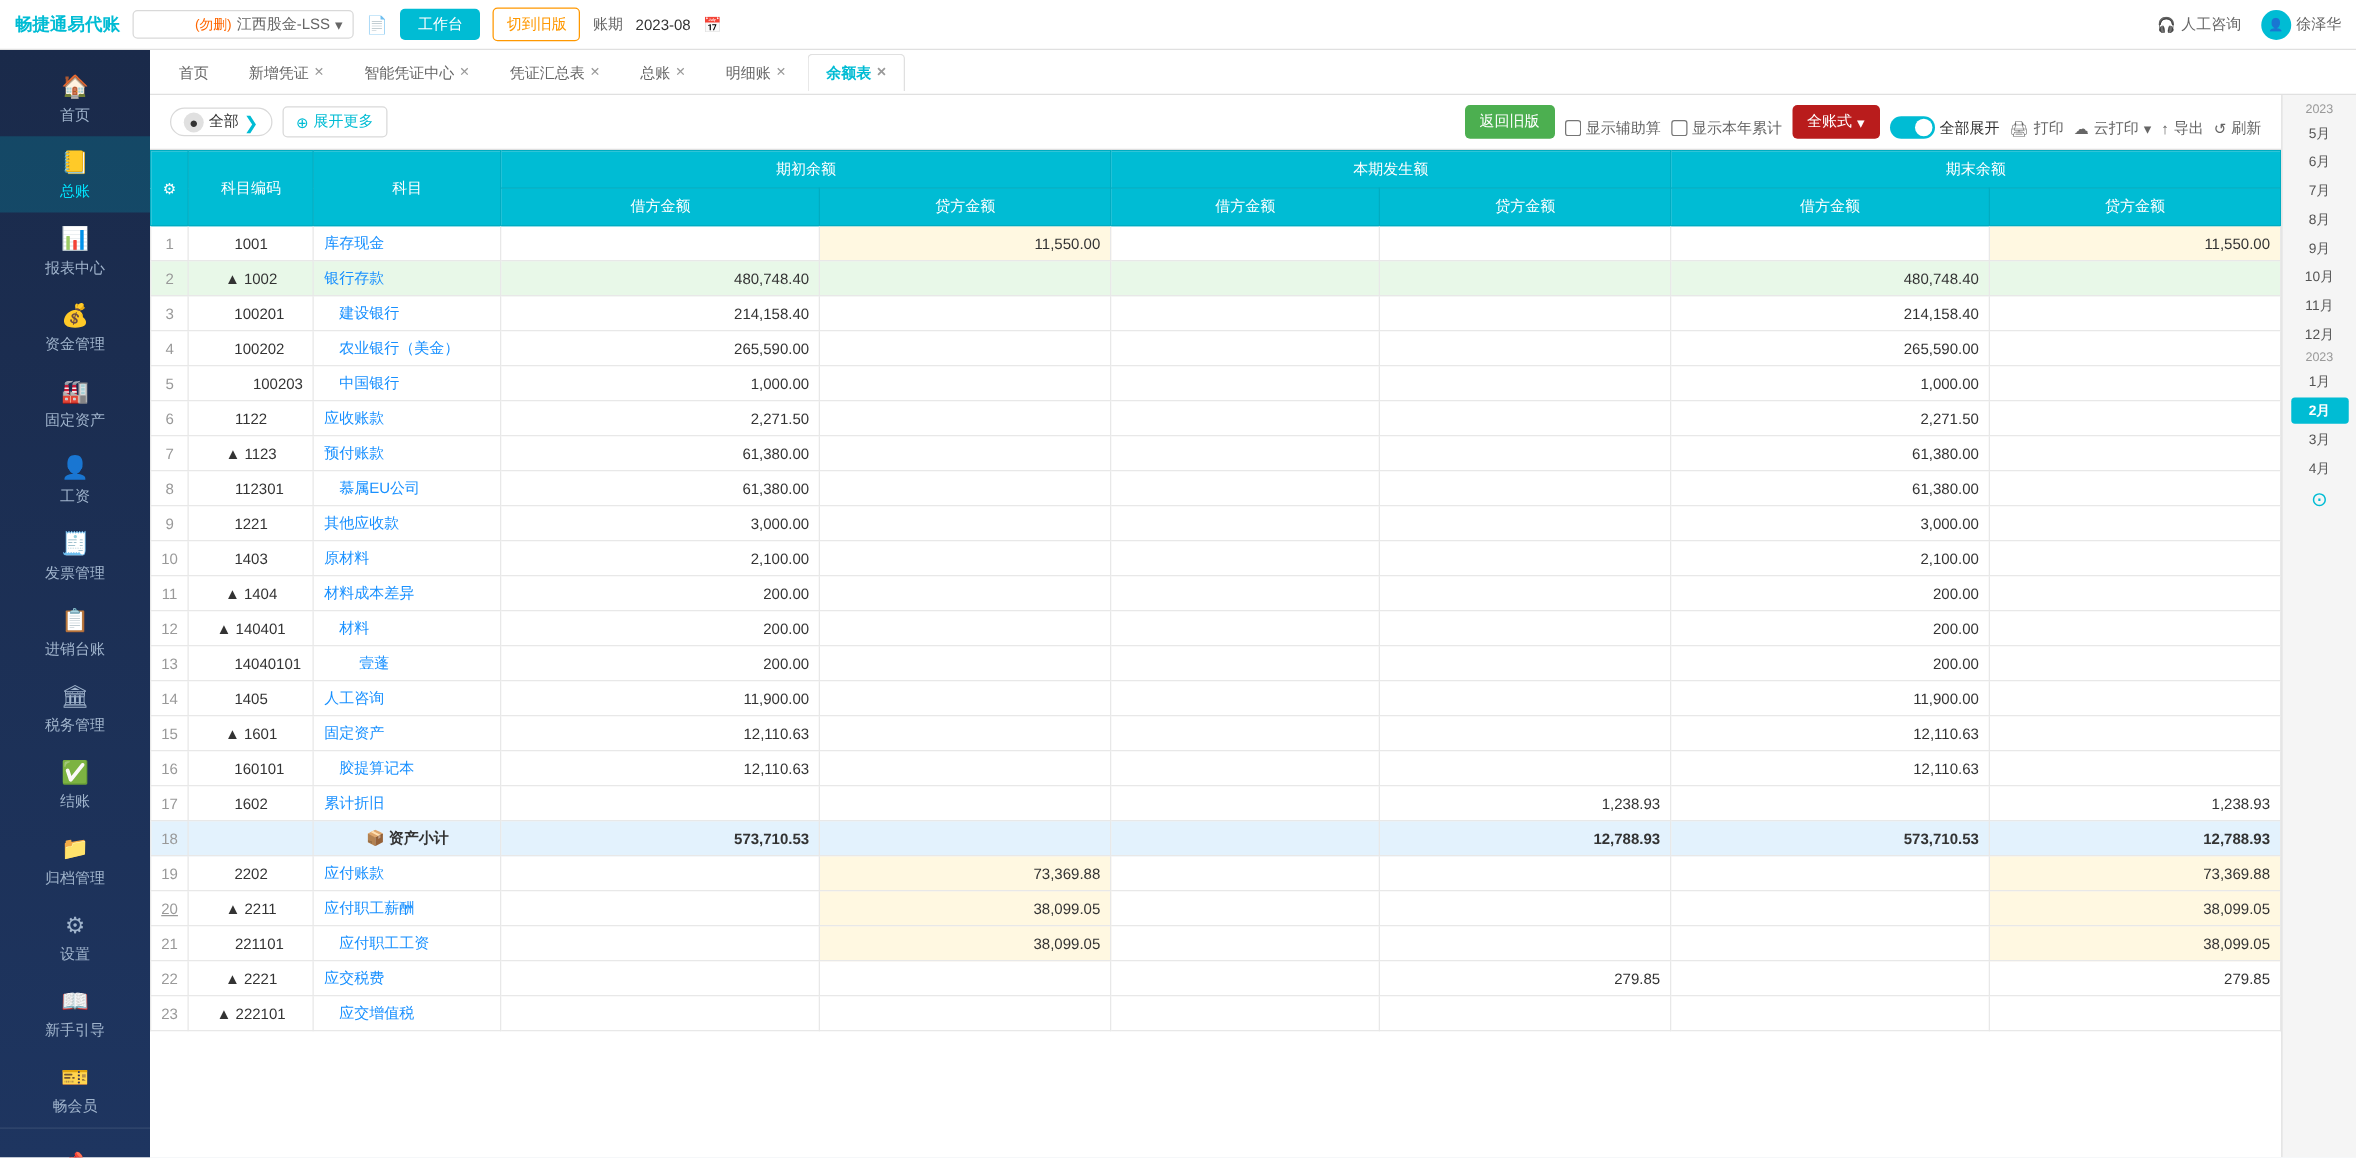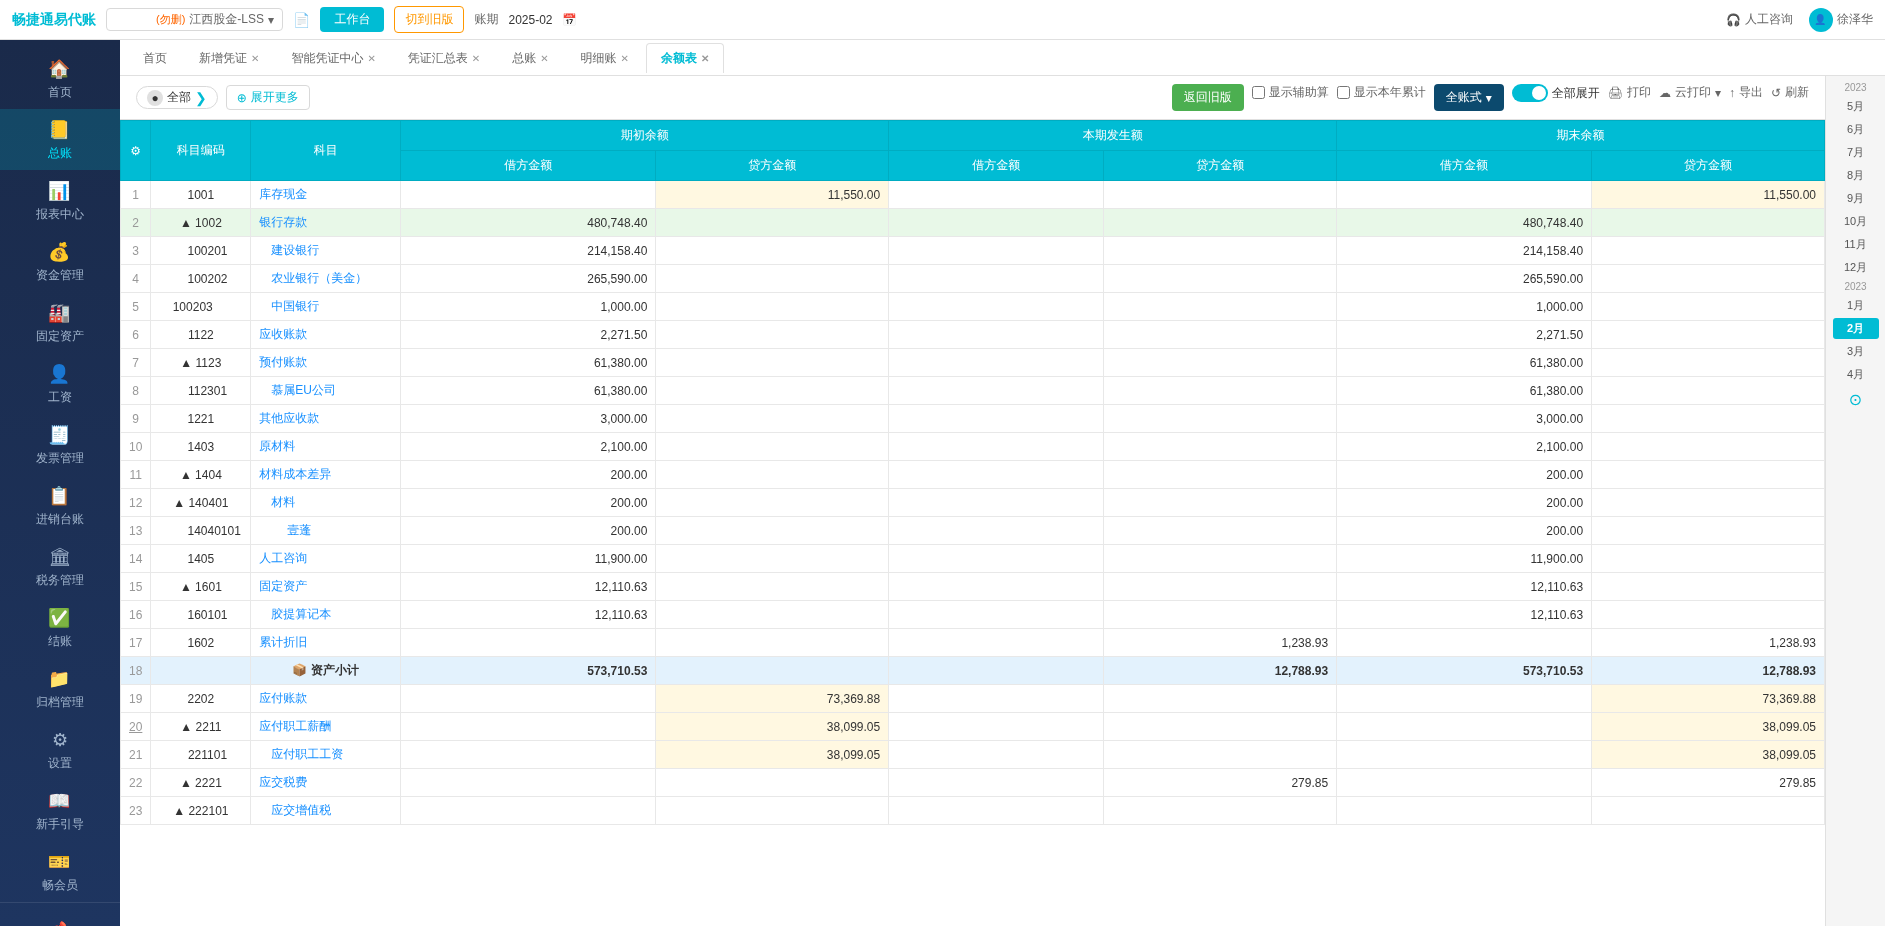--- a/index.html
+++ b/index.html
@@ -165,33 +165,33 @@
       display: flex;
       align-items: center;
       gap: 4px;
       color: #00bcd4;
       cursor: pointer;
       font-size: 12px;
       border: 1px solid #d9d9d9;
       border-radius: 4px;
       padding: 3px 10px;
     }
-    .toolbar-right { margin-left: auto; display: flex; align-items: flex-start; gap: 8px; }
+    .toolbar-right { margin-left: auto; display: flex; align-items: flex-end; gap: 8px; }
     .btn-return {
       background: #4caf50;
       color: #fff;
       border: none;
       border-radius: 4px;
       padding: 5px 12px;
       cursor: pointer;
       font-size: 12px;
     }
     .checkbox-label { display: flex; align-items: center; gap: 4px; font-size: 12px; color: #666; cursor: pointer; }
     .btn-fullmode {
-      background: #0c4a6e;
+      background: #b91c1c;
       color: #fff;
       border: none;
       border-radius: 4px;
       padding: 5px 12px;
       cursor: pointer;
       font-size: 12px;
       display: flex;
       align-items: center;
       gap: 4px;
     }
@@ -295,21 +295,21 @@
   <span class="app-logo">畅捷通易代账</span>
   <div class="company-selector">
     <span style="color:#f60;font-size:11px;margin-left:41px;">(勿删)</span>
     <span>江西股金-LSS</span>
     <span>▾</span>
   </div>
   <span style="color:#999;font-size:14px;">📄</span>
   <button class="btn-workbench">工作台</button>
   <button class="btn-switch">切到旧版</button>
   <span class="period-label">账期</span>
-  <span style="color:#333;font-size:12px;">2025-02</span>
+  <span style="color:#333;font-size:12px;">2023-08</span>
   <span style="color:#999;">📅</span>
   <div class="top-bar-right">
     <div class="user-info">
       <span>🎧</span>
       <span>人工咨询</span>
     </div>
     <div class="user-info">
       <span style="width:24px;height:24px;border-radius:50%;background:#00bcd4;display:inline-flex;align-items:center;justify-content:center;color:#fff;font-size:10px;">👤</span>
       <span>徐泽华</span>
     </div>
@@ -528,21 +528,21 @@
                   <td class="name-cell" style="padding-left: 20px;">农业银行（美金）</td>
                   <td class="num-cell">265,590.00</td>
                   <td class="num-cell"></td>
                   <td class="num-cell"></td>
                   <td class="num-cell"></td>
                   <td class="num-cell">265,590.00</td>
                   <td class="num-cell"></td>
                 </tr>
                 <tr>
                   <td class="row-num" style="text-align: center; color: rgb(153, 153, 153);">5</td>
-                  <td style="text-align: left; margin-top: 12px;">&nbsp;&nbsp;&nbsp;&nbsp;100203</td>
+                  <td style="text-align: right; margin-top: 12px;">&nbsp;&nbsp;&nbsp;&nbsp;100203</td>
                   <td class="name-cell" style="padding-left: 20px;">中国银行</td>
                   <td class="num-cell">1,000.00</td>
                   <td class="num-cell"></td>
                   <td class="num-cell"></td>
                   <td class="num-cell"></td>
                   <td class="num-cell">1,000.00</td>
                   <td class="num-cell"></td>
                 </tr>
                 <tr>
                   <td class="row-num" style="text-align: center; color: rgb(153, 153, 153);">6</td>

